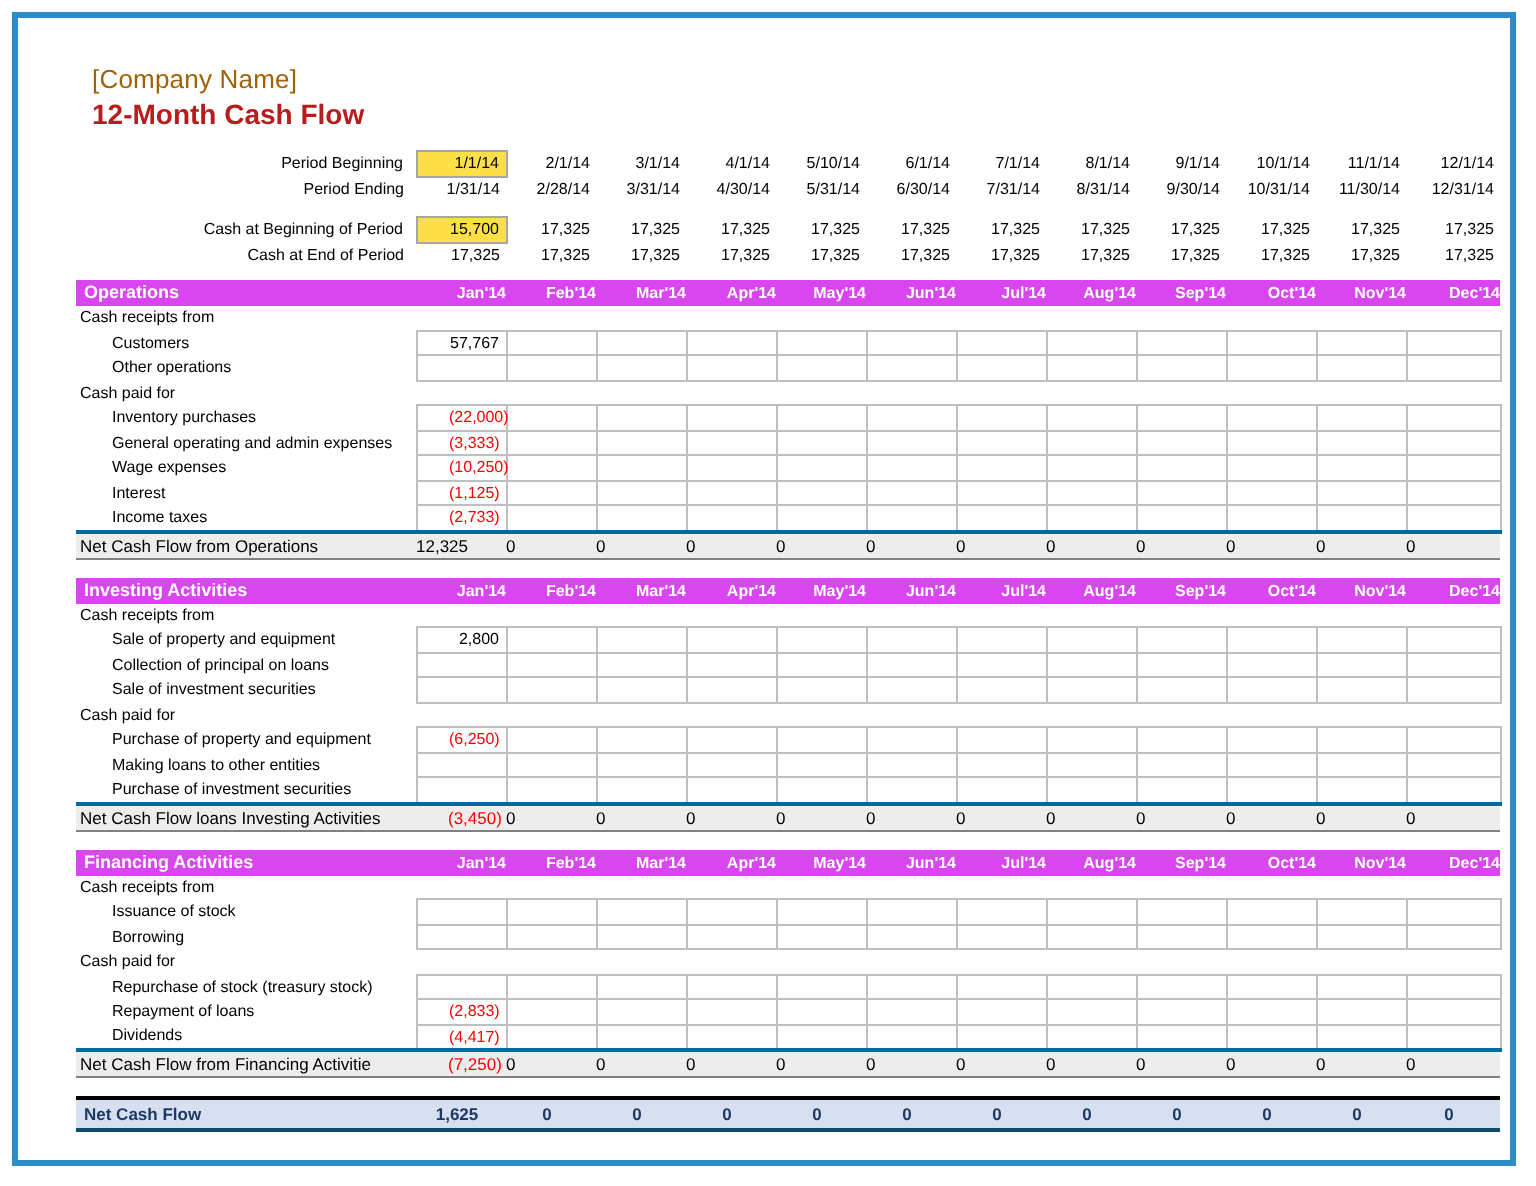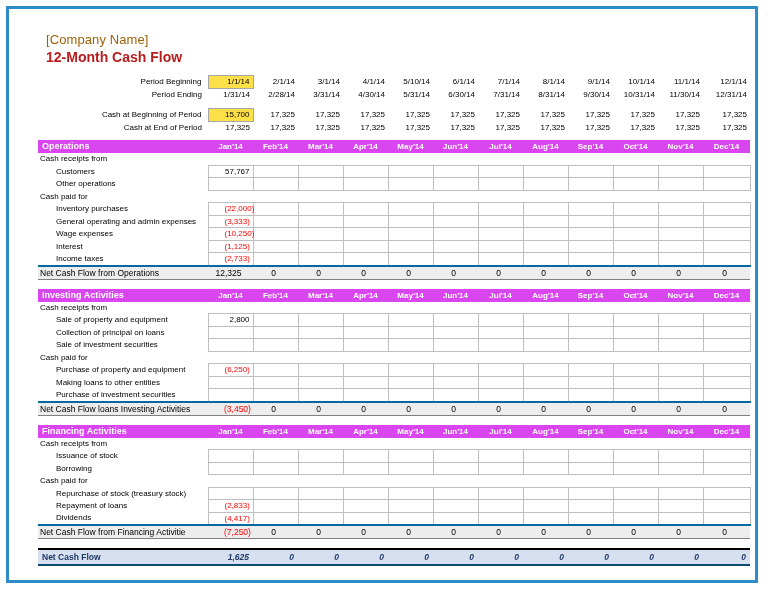--- a/index.html
+++ b/index.html
@@ -41,41 +41,41 @@
   .spacer-row td{height:7px;}
 
   
   .grid{width:712px;margin-top:6px;}
   .grid td{height:11.5px;line-height:11.5px;}
   .sect td{
     background:#d946ef;color:#fff;font-weight:bold;font-size:9px;
     height:13px;line-height:13px;
   }
   .sect .sname{padding-left:4px;text-align:left;}
-  .sect .mh{text-align:center;font-size:8px;font-weight:bold;}
+  .sect .mh{text-align:right;font-size:8px;font-weight:bold;}
   .grp{padding-left:2px;text-align:left;white-space:nowrap;}
   .item{padding-left:18px;text-align:left;white-space:nowrap;}
   .cell{
     border:1px solid #bfbfbf;text-align:right;padding-right:3px;
     background:#fff;font-size:8px;
   }
   .neg{color:#ff0000;padding-left:16px;}
   .total td{
     background:#ededed;border-top:2px solid #0369a1;border-bottom:1px solid #808080;
     height:12px;line-height:12px;
   }
   .total .tname{padding-left:2px;text-align:left;font-size:8.5px;white-space:nowrap;overflow:hidden;}
-  .total .tval{text-align:center;padding-right:4px;font-size:8.5px;}
+  .total .tval{text-align:left;padding-right:4px;font-size:8.5px;}
   .gap td{height:9px;background:#fff;border:none;}
   .netrow td{
     background:#d6e0f0;border-top:2px solid #000;border-bottom:2px solid #0c4a6e;
     height:14px;line-height:14px;font-weight:bold;color:#1f3864;font-size:8.5px;
   }
   .netrow .nname{padding-left:4px;text-align:left;}
-  .netrow .nval{text-align:right;padding-right:4px;font-style:italic;}
+  .netrow .nval{text-align:center;padding-right:4px;}
   .nowrapclip{overflow:hidden;white-space:nowrap;}
 </style>
 </head>
 <body>
 
 <div class="frame">
   <div class="sheet">
 
     <div class="company">[Company Name]</div>
     <div class="title">12-Month Cash Flow</div>

